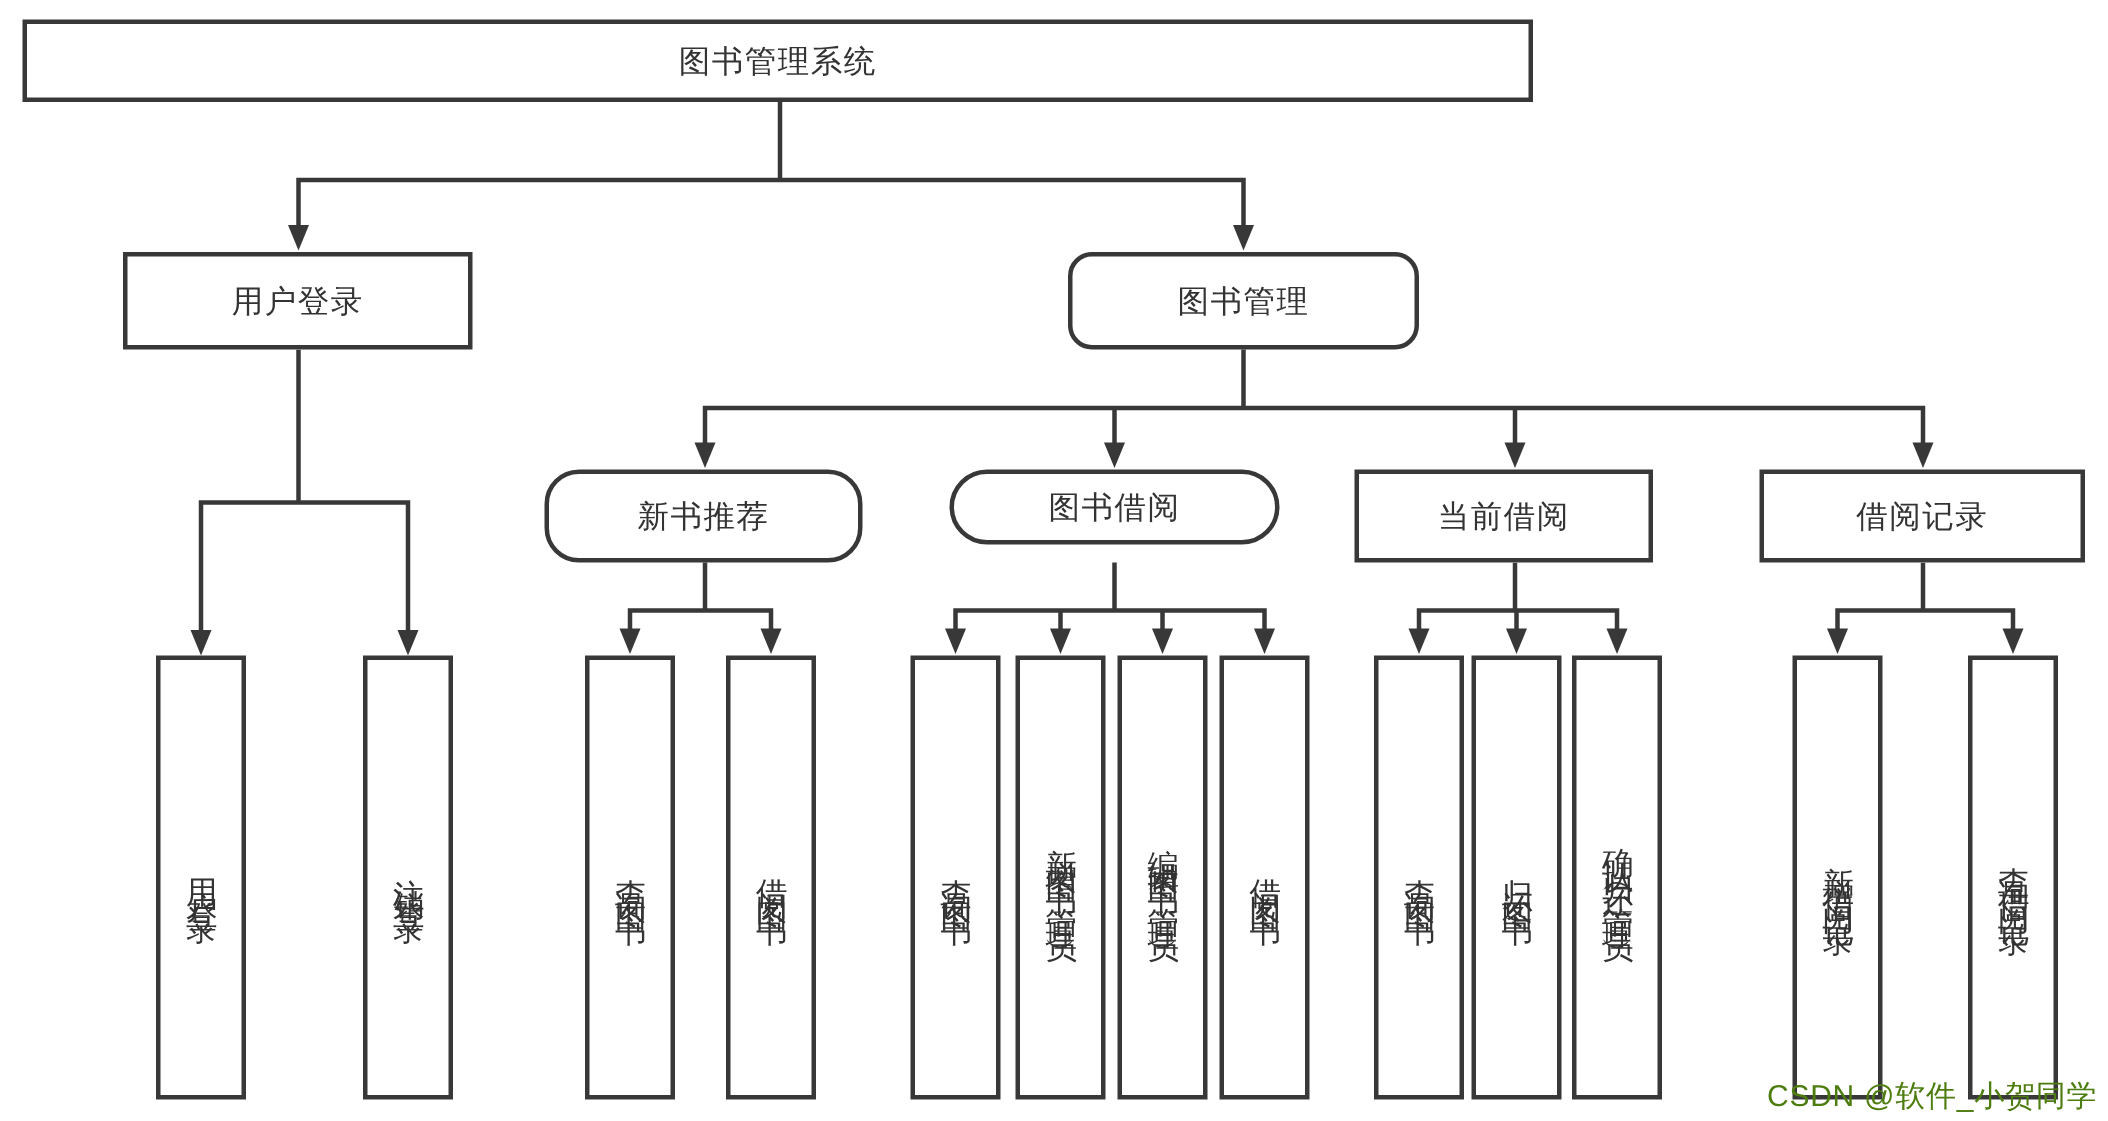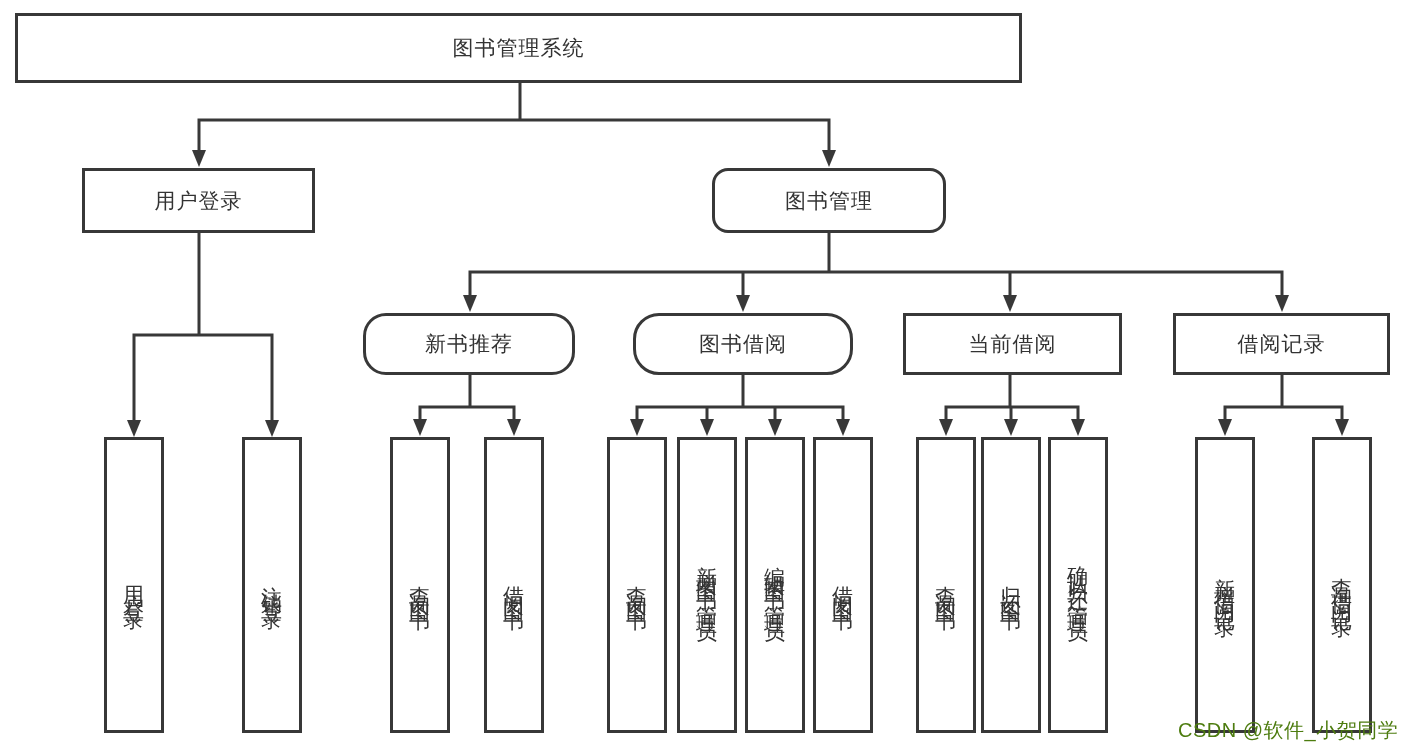--- a/index.html
+++ b/index.html
@@ -39,28 +39,28 @@
   }
   .v-box {
     writing-mode: vertical-rl;
     text-orientation: mixed;
     font-size: 21px;
     line-height: 1.0;
     letter-spacing: 8px;
     padding: 6px 0;
   }
   
-  .n-root      { left: 15px;   top: 13px;  width: 1007px; height: 70px; text-align: center; }
+  .n-root      { left: 15px;   top: 13px;  width: 1007px; height: 55px; text-align: center; }
   
   .n-user      { left: 82px;   top: 168px; width: 233px;  height: 65px; }
   .n-bookmgmt  { left: 712px;  top: 168px; width: 234px;  height: 65px; border-radius: 16px; }
   
   .n-newrec    { left: 363px;  top: 313px; width: 212px;  height: 62px; border-radius: 23px; }
-  .n-borrow    { left: 633px;  top: 313px; width: 220px;  height: 62px; border-radius: 26px; }
-  .n-current   { left: 903px;  top: 313px; width: 219px;  height: 62px; }
+  .n-borrow    { left: 633px;  top: 313px; width: 220px;  height: 50px; border-radius: 26px; }
+  .n-current   { left: 903px;  top: 313px; width: 199px;  height: 62px; }
   .n-record    { left: 1173px; top: 313px; width: 217px;  height: 62px; }
   
   .leaf        { top: 437px; height: 296px; width: 60px; }
   .lf-1  { left: 104px;  }
   .lf-2  { left: 242px;  }
   .lf-3  { left: 390px;  }
   .lf-4  { left: 484px;  }
   .lf-5  { left: 607px;  }
   .lf-6  { left: 677px;  }
   .lf-7  { left: 745px;  }

